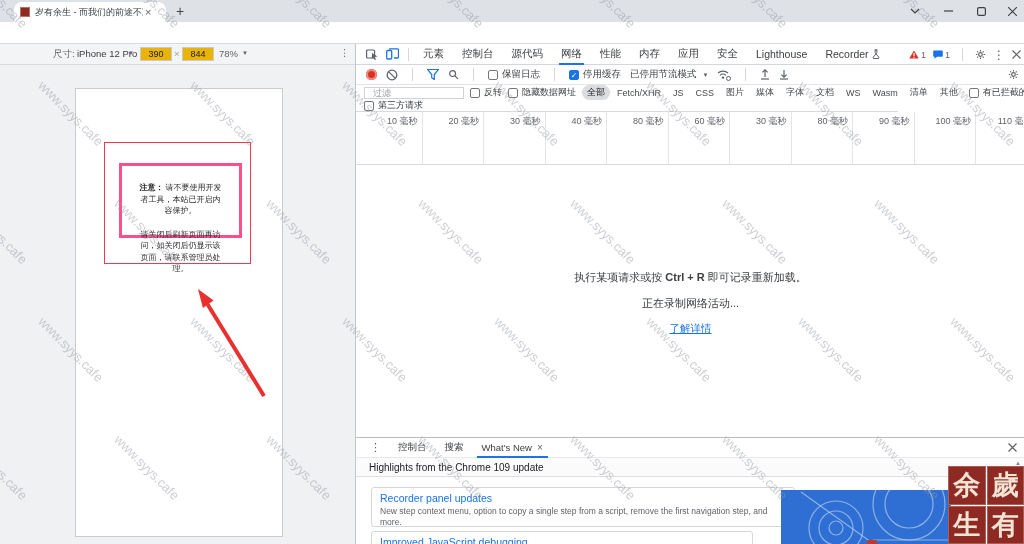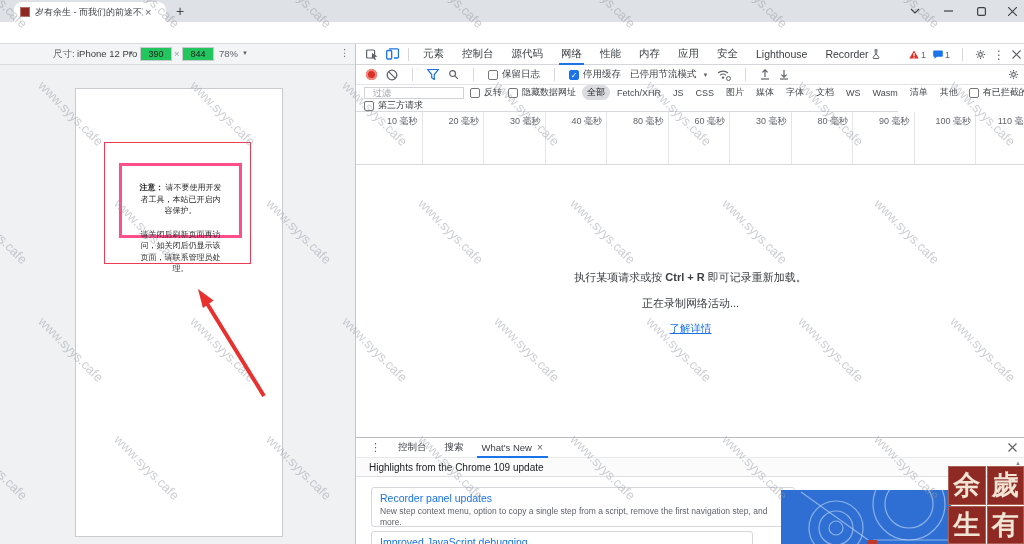--- a/index.html
+++ b/index.html
@@ -22,21 +22,21 @@
   #browser-toolbar{left:0;top:22px;width:1024px;height:22px;background:#fff;border-bottom:1px solid #d8dade;box-sizing:border-box;}
   .tb-ico{top:26px;width:14px;height:14px;display:flex;align-items:center;justify-content:center;color:#5f6368;}
   #addr{left:86px;top:25px;width:772px;height:15px;background:#f1f3f4;border-radius:8px;display:flex;align-items:center;padding:0 8px;box-sizing:border-box;}
   #addr-url{font-size:10px;color:#202124;margin-left:6px;}
   .glyph{font-size:12px;line-height:12px;}
 
   
   #emulation{left:0;top:44px;width:355px;height:500px;background:#eff1f3;}
   #device-strip{left:0;top:0;width:355px;height:21px;background:#f3f4f6;border-bottom:1px solid #d9dbde;box-sizing:border-box;font-size:9.5px;color:#5f6368;}
   .strip-item{top:4px;position:absolute;}
-  .dim-input{position:absolute;top:3px;width:30px;height:12px;border:1px solid #c8cacd;background:#22c55e;font-size:9px;text-align:center;color:#202124;padding:0;font-family:inherit;}
+  .dim-input{position:absolute;top:3px;width:30px;height:12px;border:1px solid #c8cacd;background:#eab308;font-size:9px;text-align:center;color:#202124;padding:0;font-family:inherit;}
   #viewport{left:75px;top:44px;width:208px;height:449px;background:#fff;border:1px solid #c9cbce;box-sizing:border-box;}
   #warn-outer{left:28px;top:53px;width:145px;height:120px;border:1px solid #ea3b52;}
   #warn-inner{left:43px;top:74px;width:123px;height:75px;border:3px solid #ff4f8b;background:#fff;box-sizing:border-box;
               font-size:8px;line-height:11.5px;color:#2b2b2b;text-align:center;padding:4px 5px;}
   #warn-inner p{margin:12px;}
   #warn-inner p + p{margin-top:8px;}
 
   
   #devtools{left:355px;top:44px;width:669px;height:500px;background:#fff;border-left:1px solid #c3c5c8;box-sizing:border-box;}
   #dt-tabs-row{left:0;top:0;width:669px;height:21px;border-bottom:1px solid #d4d6d9;display:flex;align-items:center;box-sizing:border-box;padding-left:6px;}

